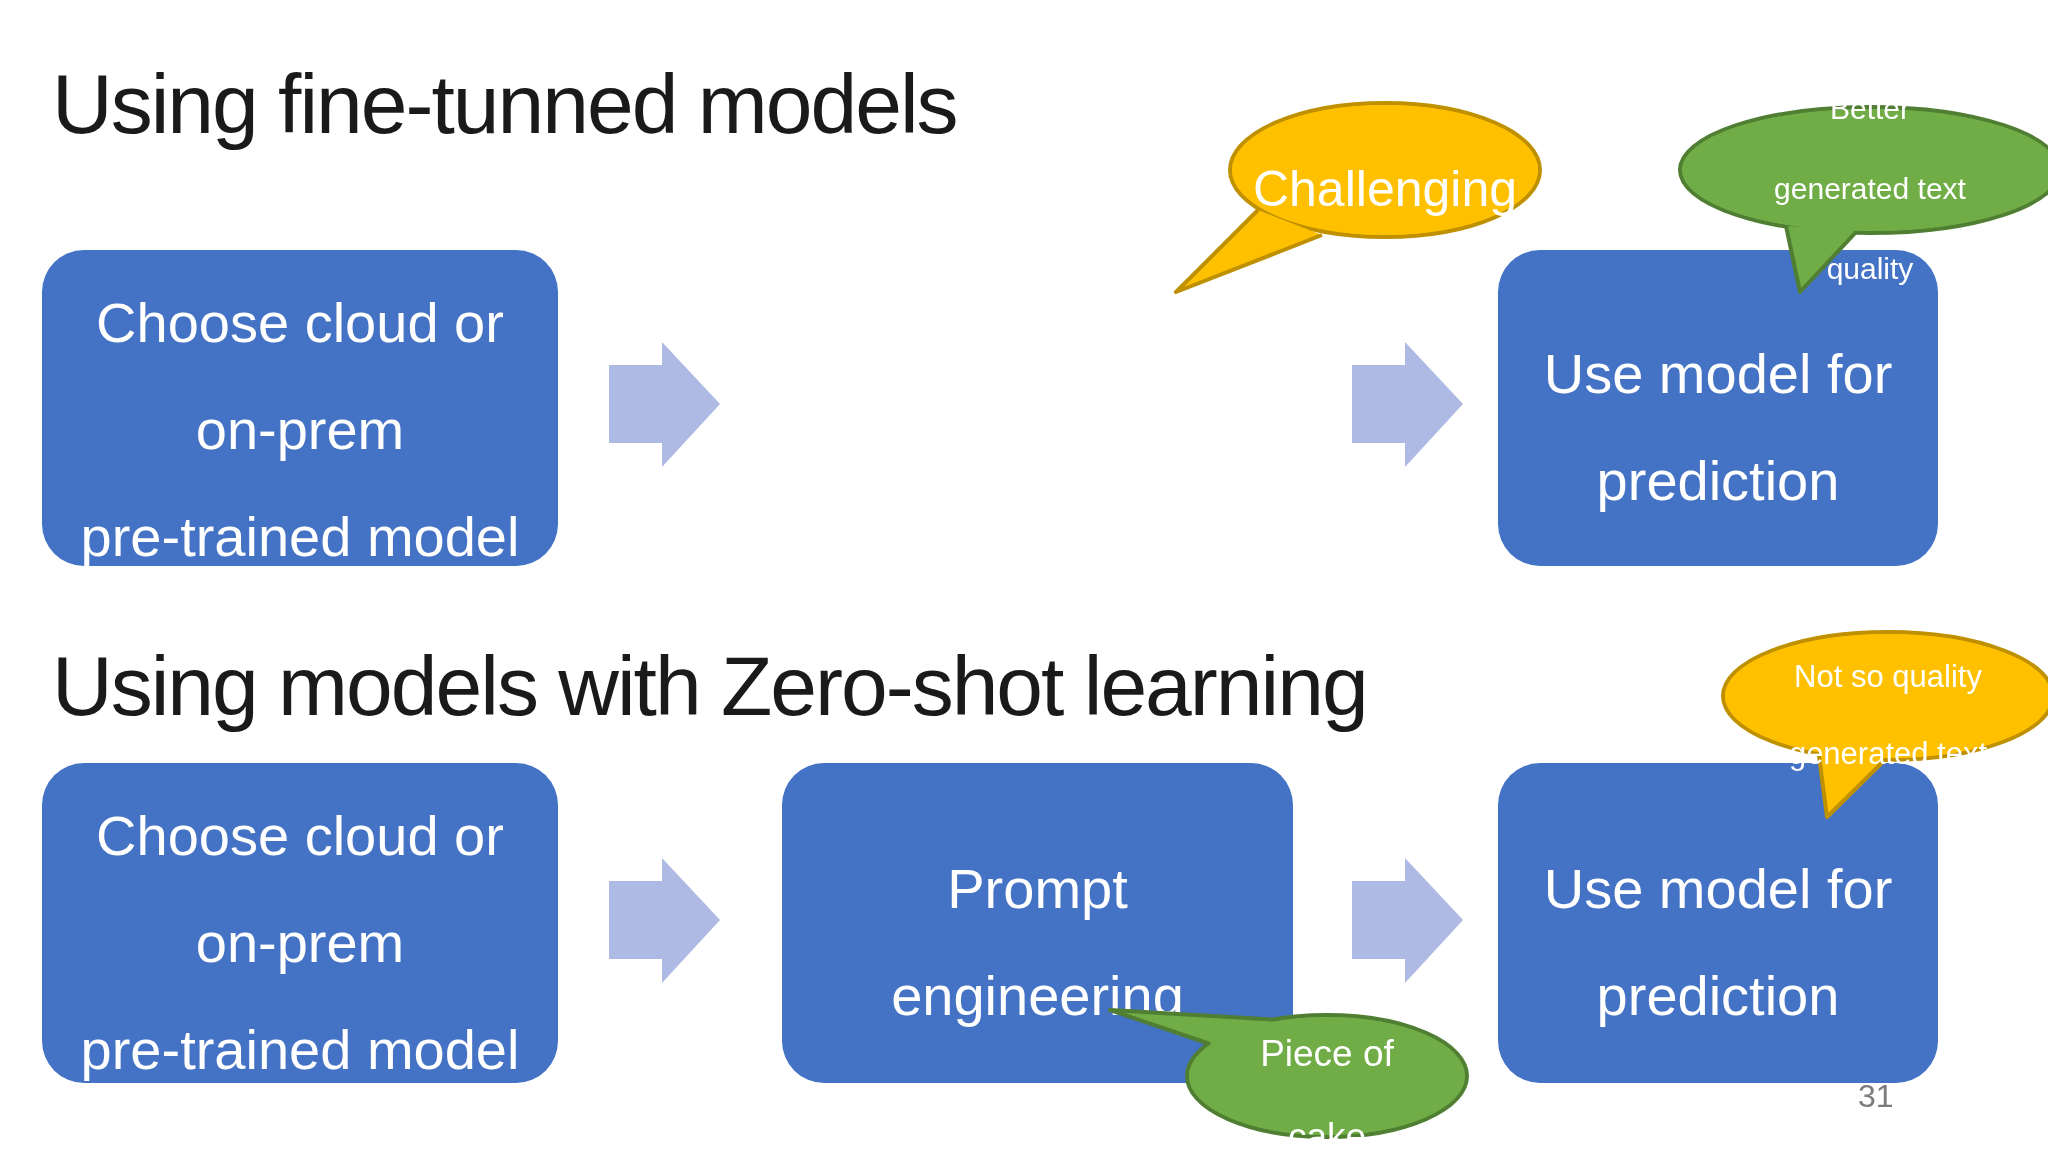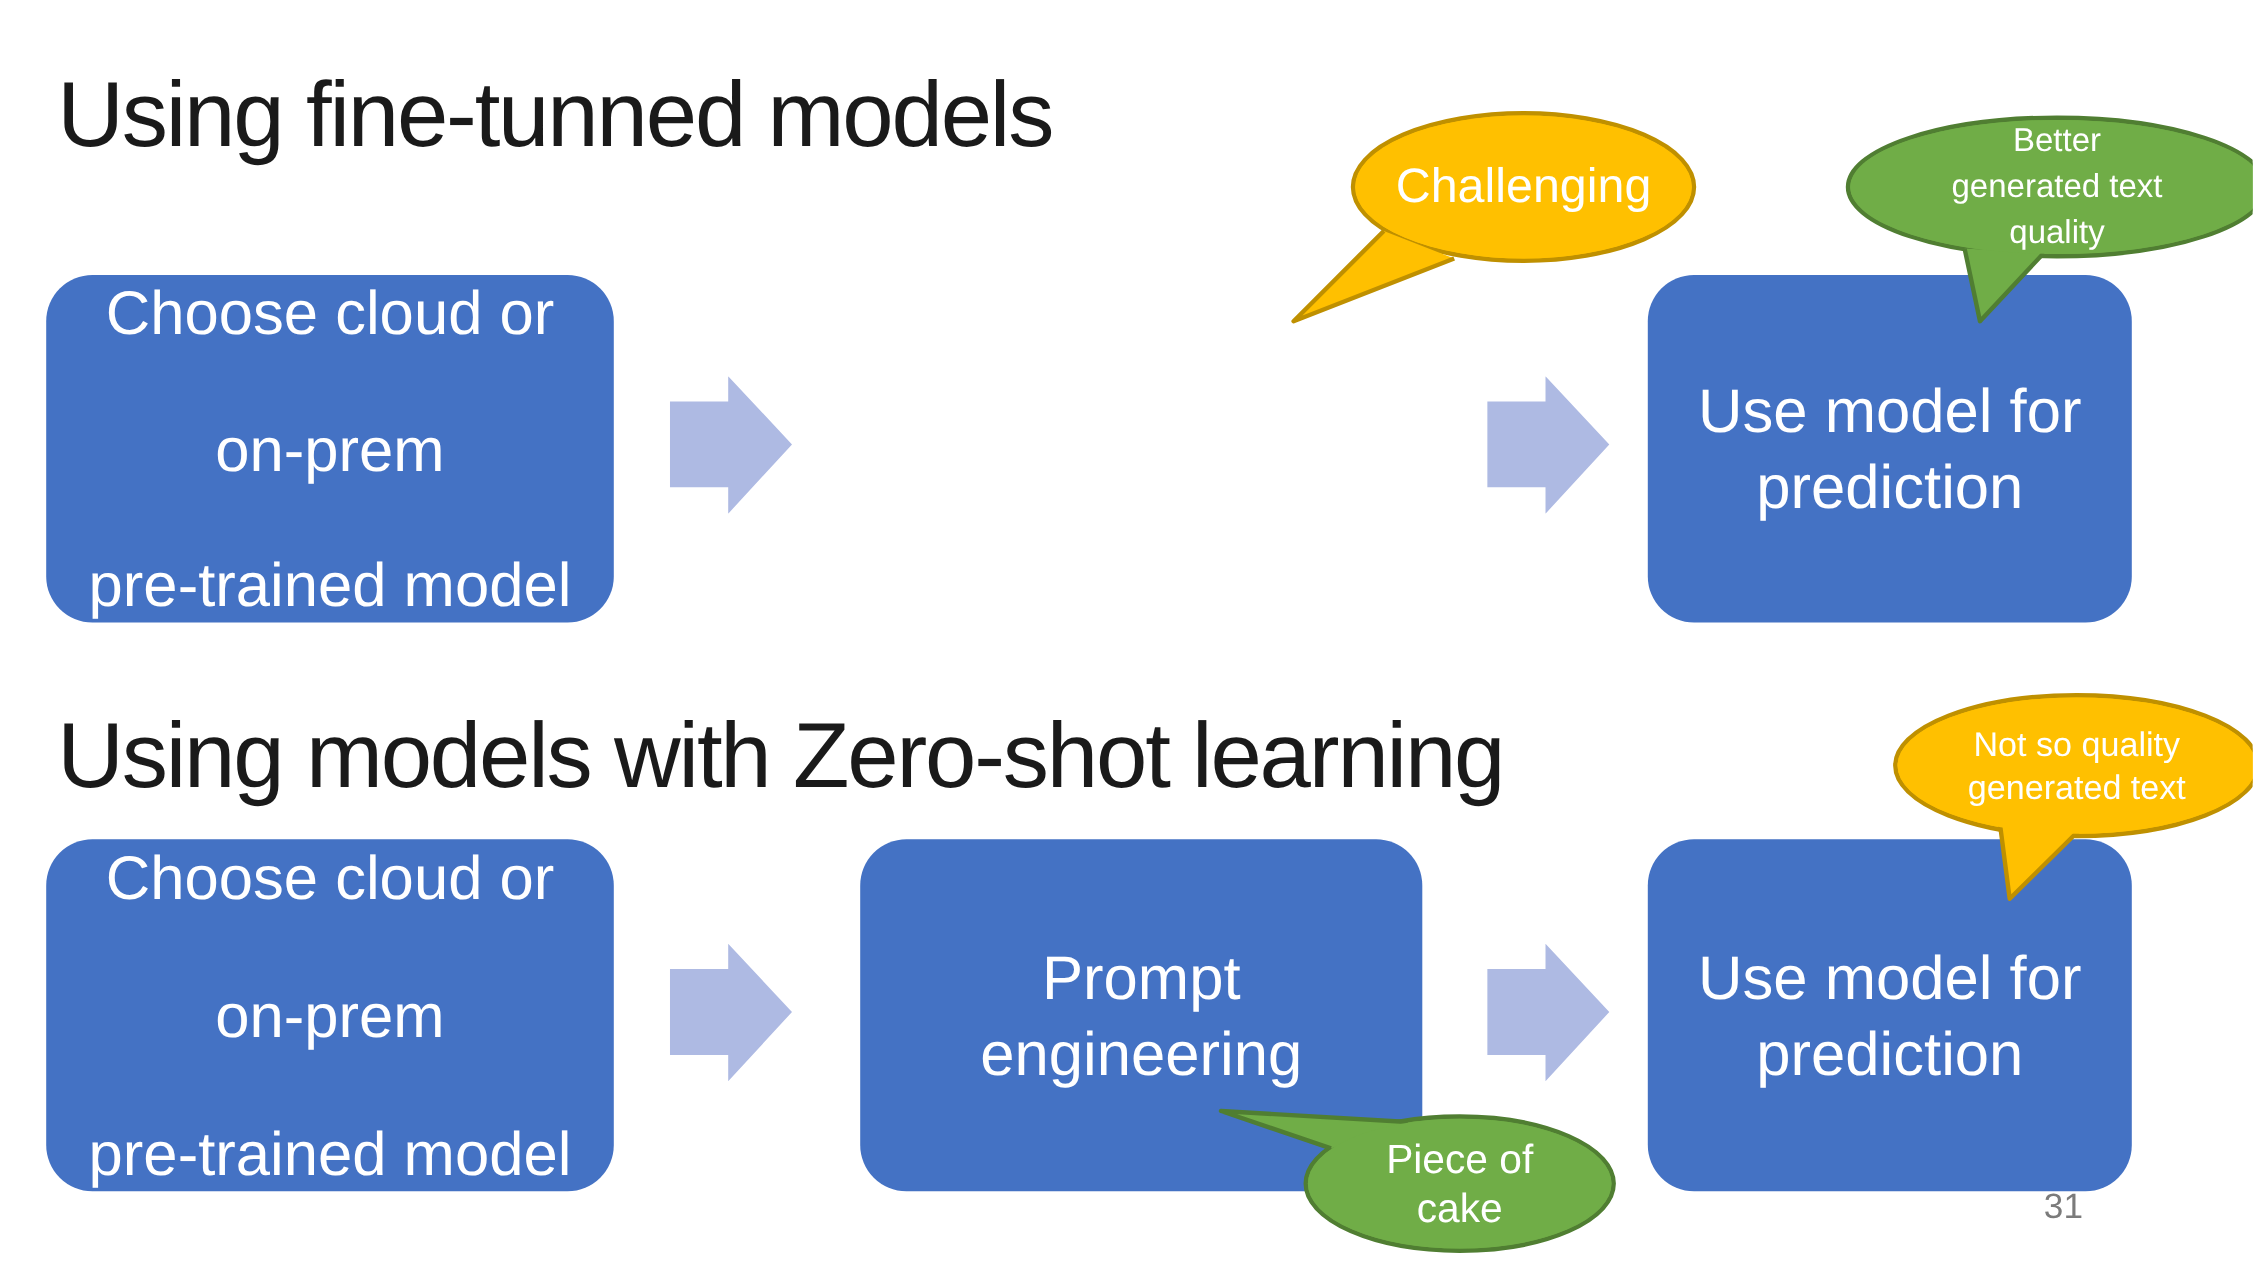--- a/index.html
+++ b/index.html
@@ -17,28 +17,28 @@
   .box{
     position:absolute;background:var(--box-fill,#4472C4);border-radius:42px;
     display:flex;flex-direction:column;align-items:center;justify-content:center;
     color:var(--box-text,#fff);font-size:56px;line-height:69px;text-align:center;
   }
   .row1{top:250px;height:316px;}
   .row2{top:763px;height:320px;}
   .bx1{left:42px;width:516px;justify-content:space-between;}
   .bx2{left:782px;width:511px;}
   .bx3{left:1498px;width:440px;}
-  .bl{display:block;}
+  .bl{display:block;margin-top:38px;}
   .arrow{position:absolute;width:112px;height:125px;}
   .callout-svg{position:absolute;overflow:visible;}
   .callout-label{
     position:absolute;display:flex;flex-direction:column;align-items:center;justify-content:center;
     color:#fff;text-align:center;
   }
-  .lab-challenging{left:1230px;top:138px;width:310px;height:64px;font-size:44px;}
+  .lab-challenging{left:1230px;top:138px;width:310px;height:64px;font-size:50px;}
   .lab-better{left:1682px;top:106px;width:376px;height:128px;font-size:30px;line-height:42px;}
   .lab-notso{left:1725px;top:634px;width:326px;height:124px;font-size:31px;line-height:39px;}
   .lab-piece{left:1187px;top:1016px;width:280px;height:120px;font-size:37px;line-height:45px;}
   .page-number{
     position:absolute;left:1858px;top:1078px;font-size:32px;
     color:var(--page-number-color,#7b7b7b);
   }
 </style>
 </head>
 <body>

